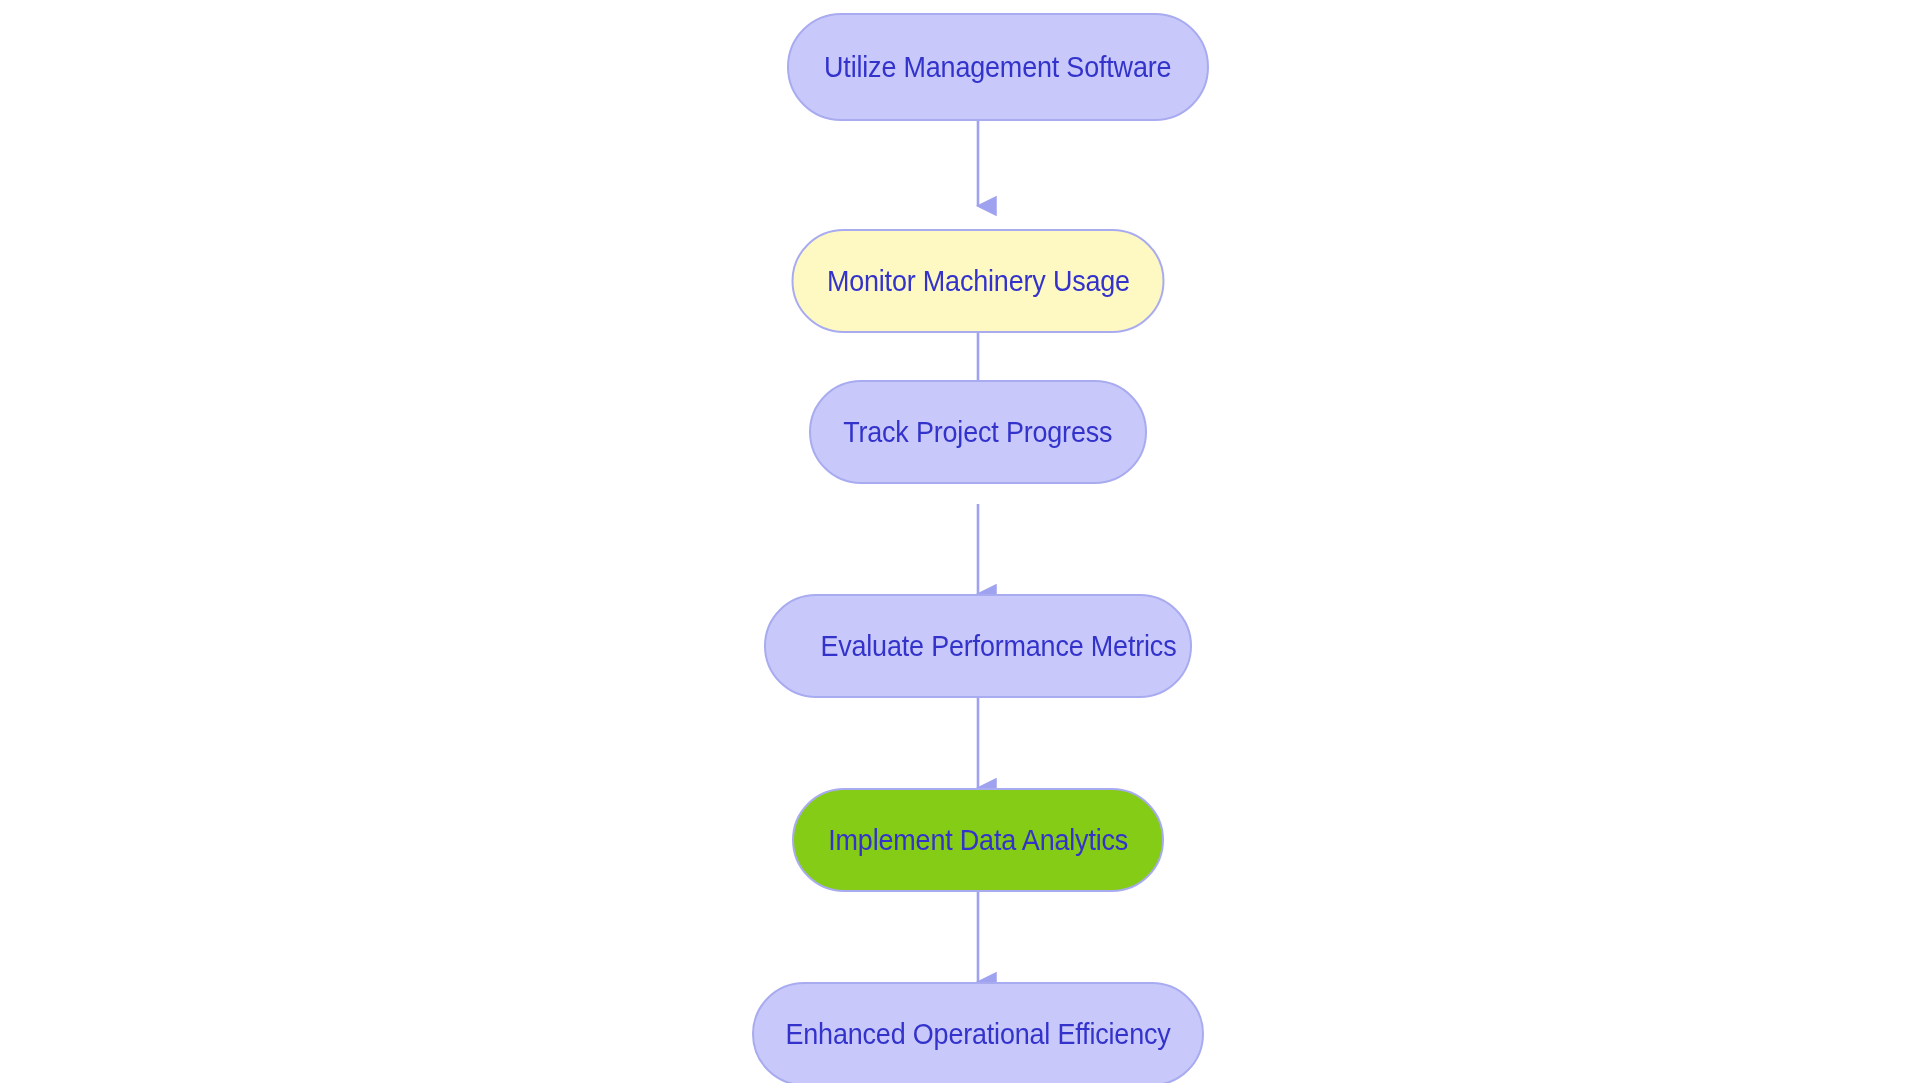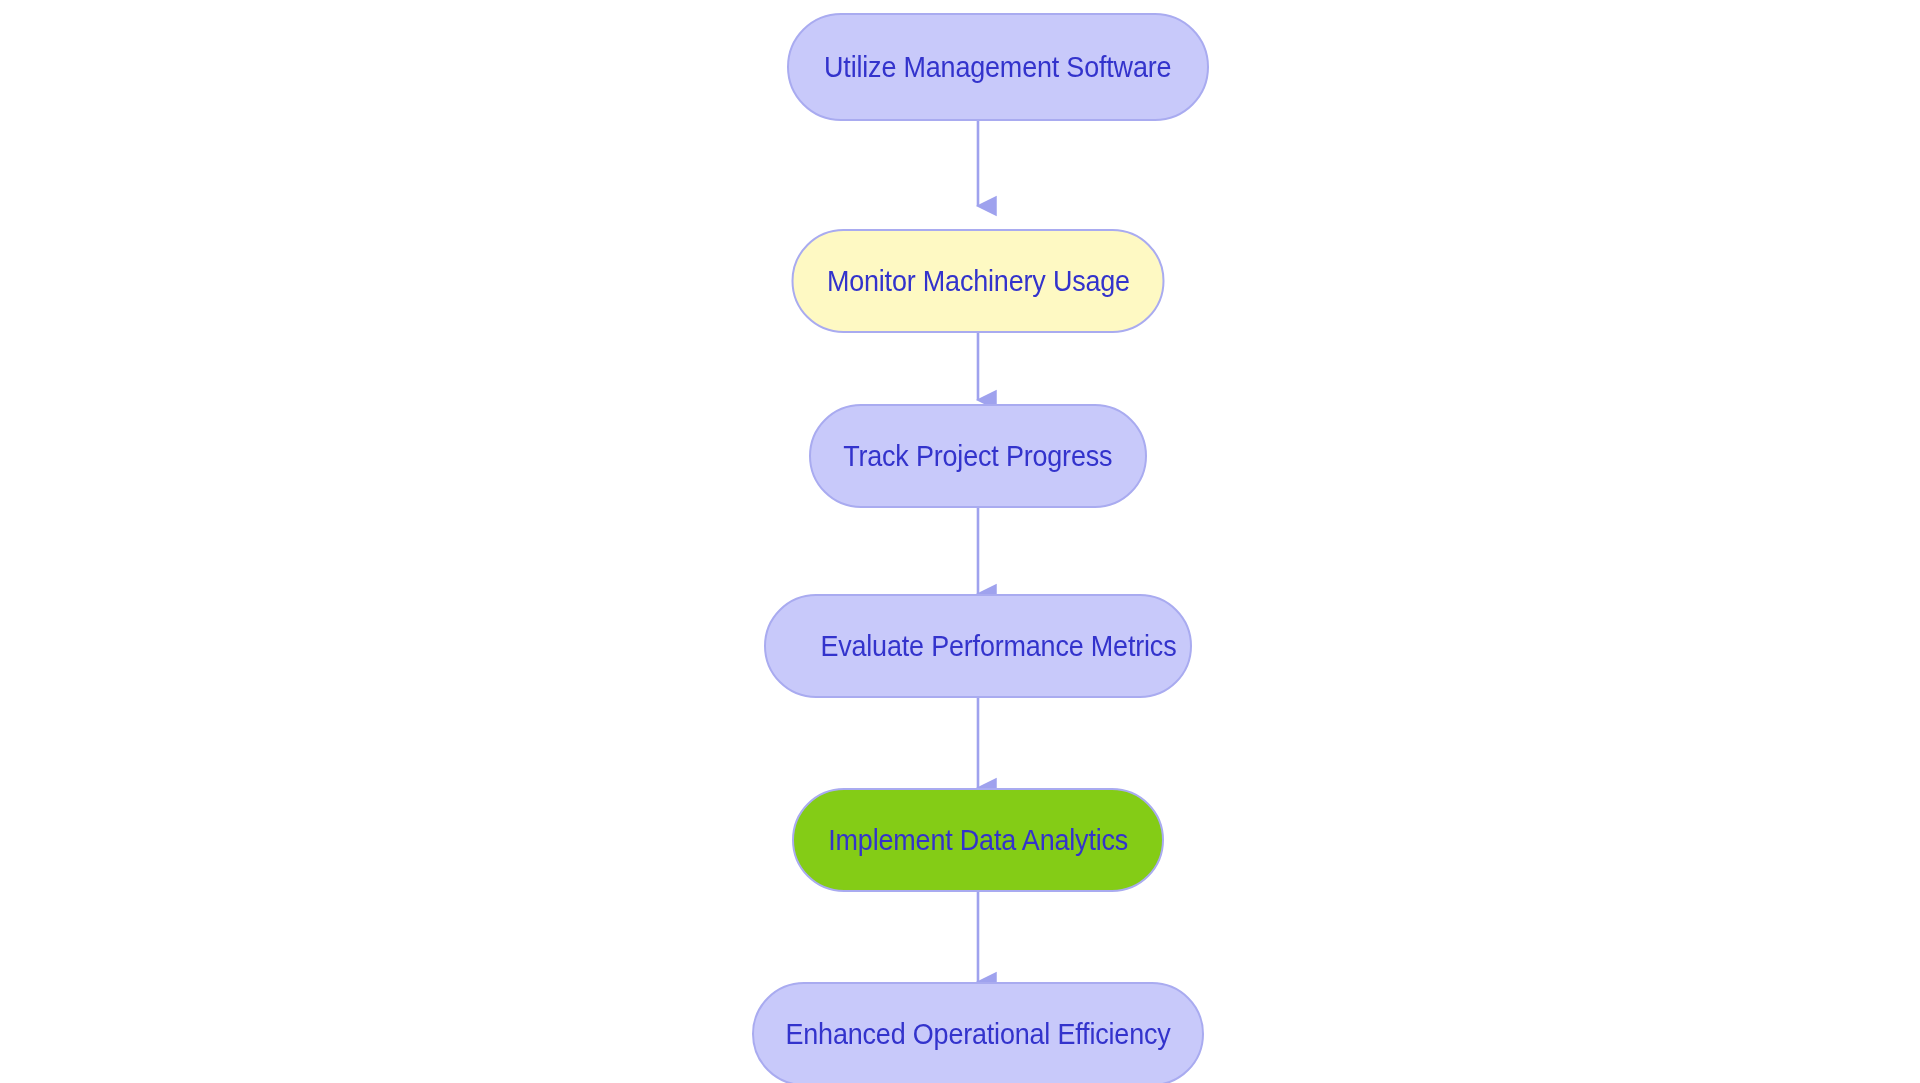--- a/index.html
+++ b/index.html
@@ -81,21 +81,21 @@
       </g>
   </svg>
 
   <div class="node-layer" id="node-layer">
       <div class="flow-node" style="left: 998px; top: 13px; width: 422px; height: 108px; background: rgb(200, 201, 250); border-color: rgb(169, 171, 240);">
         <span class="flow-node-label" style="color: rgb(51, 51, 204);">Utilize Management Software</span>
       </div>
       <div class="flow-node" style="left: 978px; top: 206px; width: 373px; height: 104px; background: #fef9c3; border-color: rgb(169, 171, 240); margin-top: 23px;">
         <span class="flow-node-label" style="color: rgb(51, 51, 204);">Monitor Machinery Usage</span>
       </div>
-      <div class="flow-node" style="left: 978px; top: 404px; width: 338px; height: 104px; background: rgb(200, 201, 250); border-color: rgb(169, 171, 240);">
+      <div class="flow-node" style="left: 978px; top: 380px; width: 338px; height: 104px; background: rgb(200, 201, 250); border-color: rgb(169, 171, 240);">
         <span class="flow-node-label" style="color: rgb(51, 51, 204);">Track Project Progress</span>
       </div>
       <div class="flow-node" style="left: 978px; top: 594px; width: 428px; height: 104px; background: rgb(200, 201, 250); border-color: rgb(169, 171, 240); justify-content: flex-end;">
         <span class="flow-node-label" style="color: rgb(51, 51, 204);">Evaluate Performance Metrics</span>
       </div>
       <div class="flow-node" style="left: 978px; top: 788px; width: 372px; height: 104px; background: #84cc16; border-color: rgb(169, 171, 240);">
         <span class="flow-node-label" style="color: rgb(51, 51, 204);">Implement Data Analytics</span>
       </div>
       <div class="flow-node" style="left: 978px; top: 982px; width: 452px; height: 104px; background: rgb(200, 201, 250); border-color: rgb(169, 171, 240);">
         <span class="flow-node-label" style="color: rgb(51, 51, 204);">Enhanced Operational Efficiency</span>

